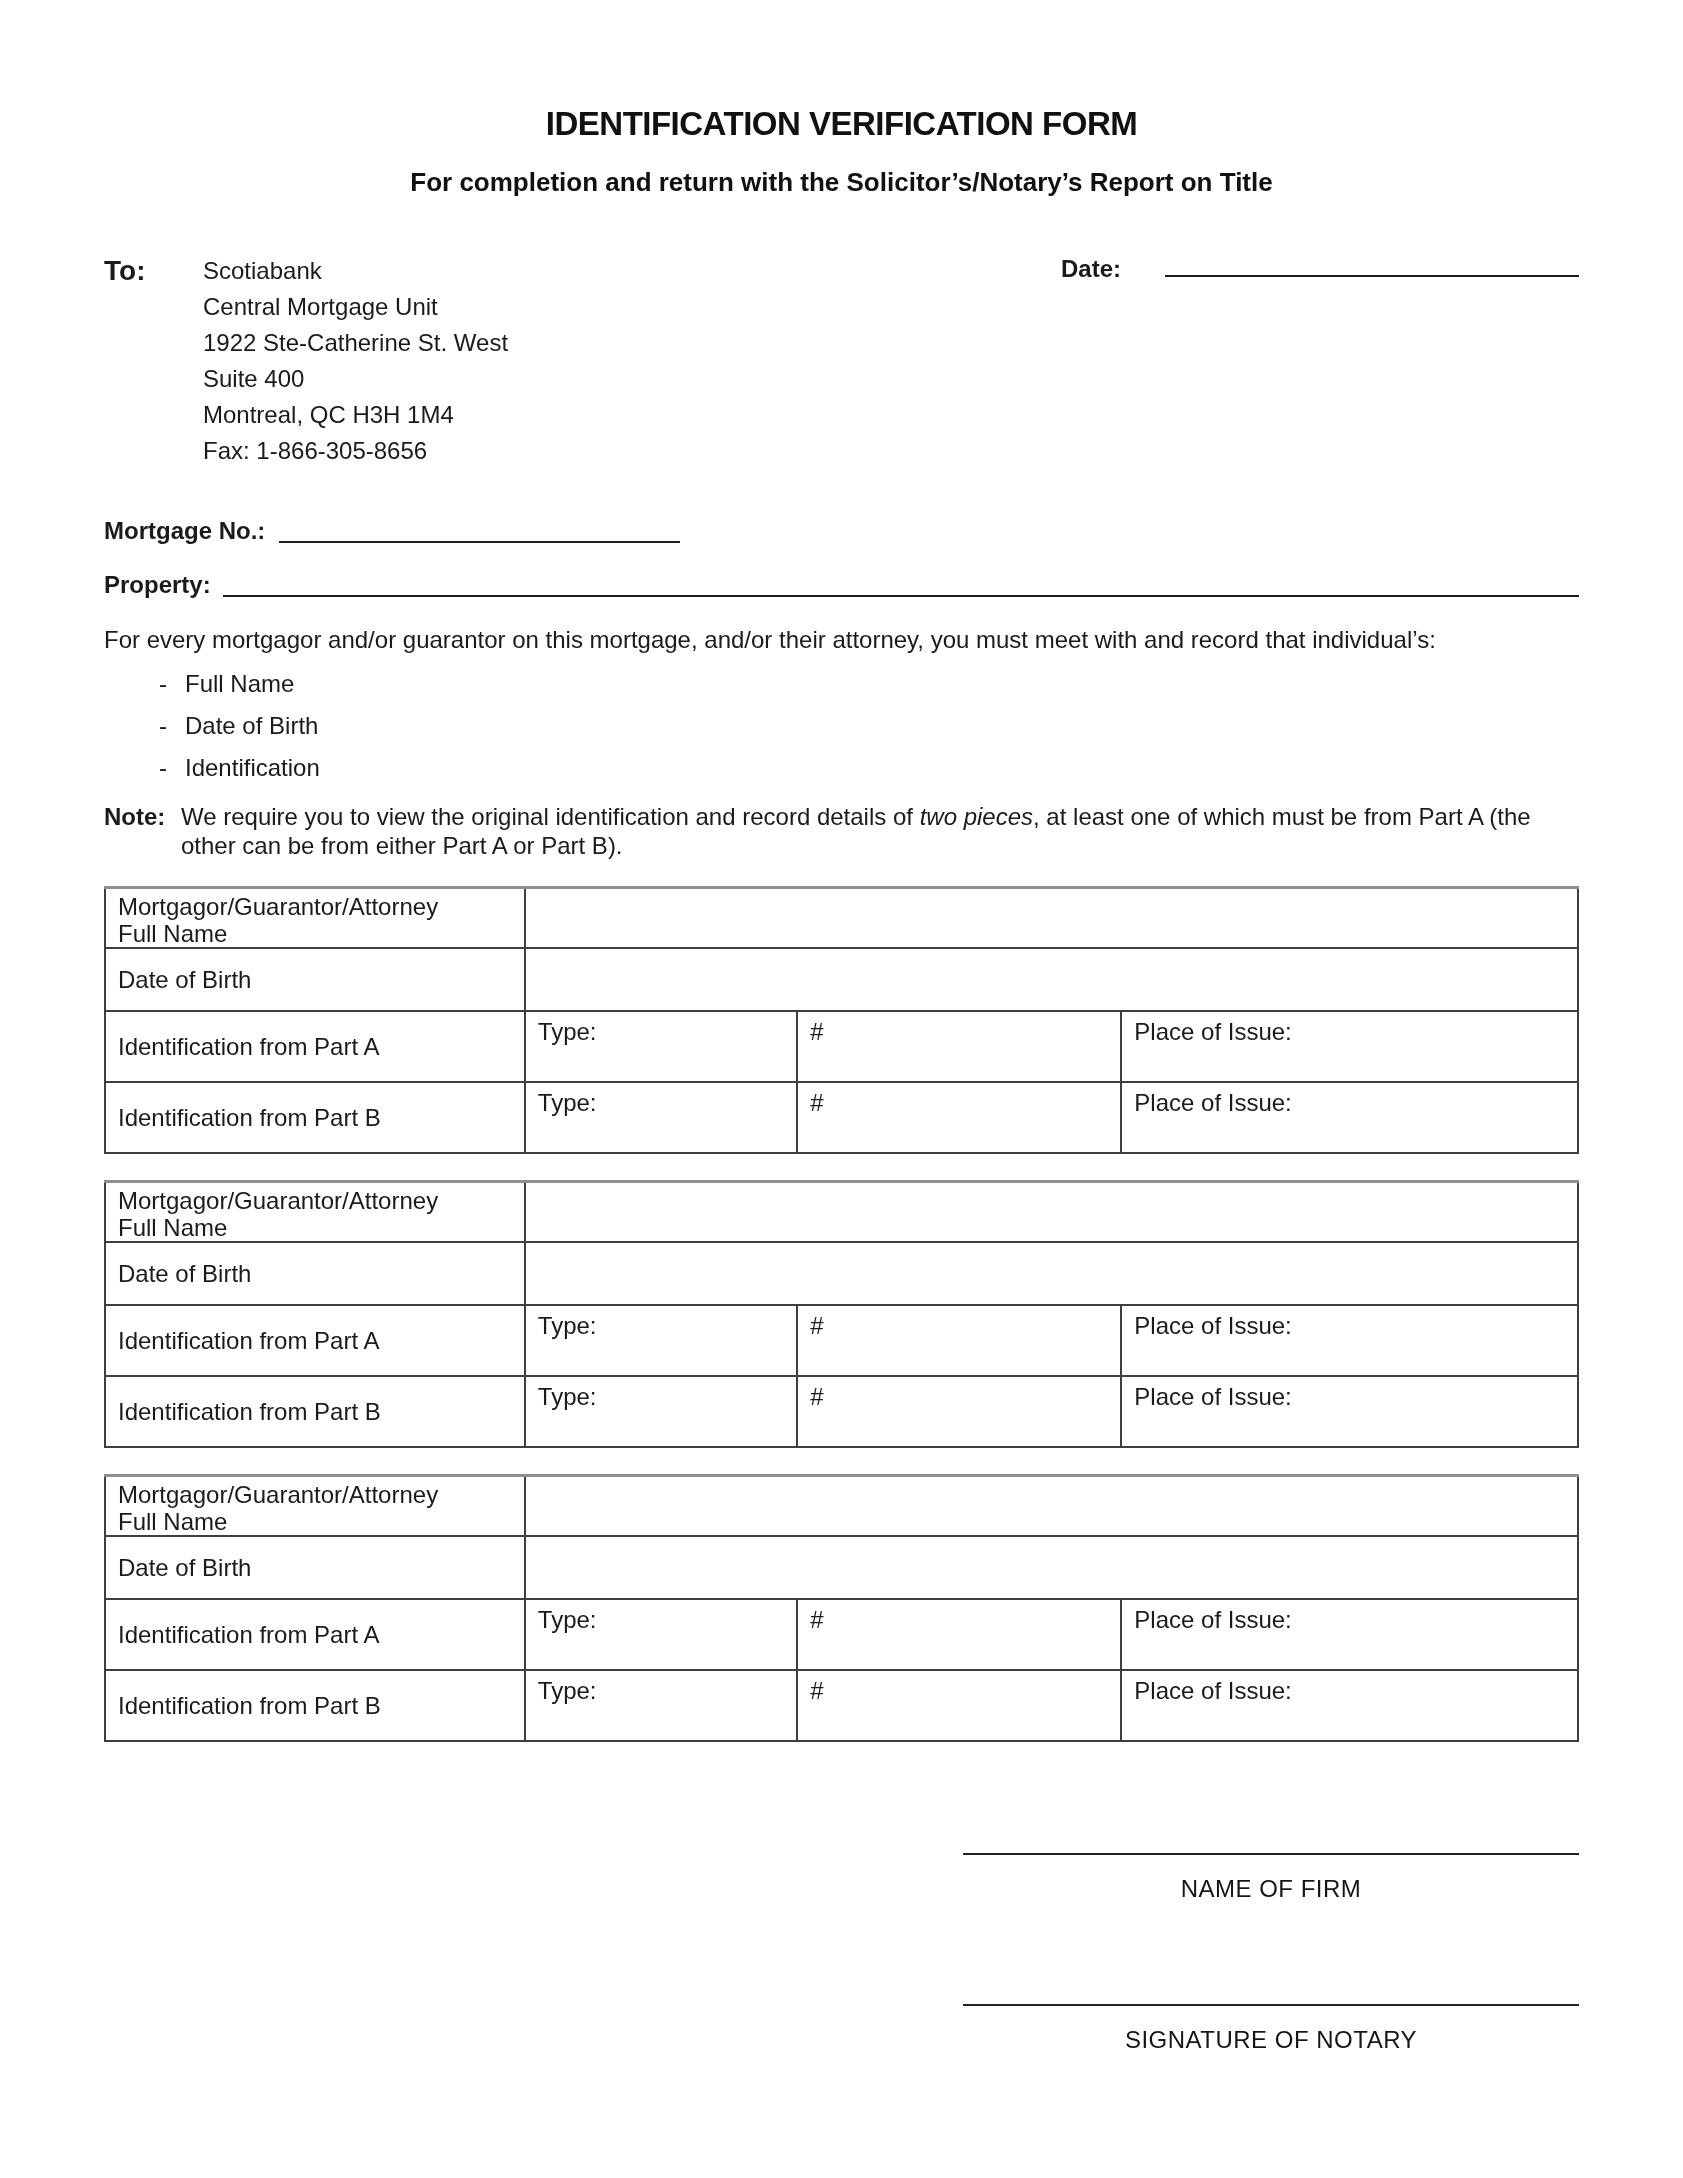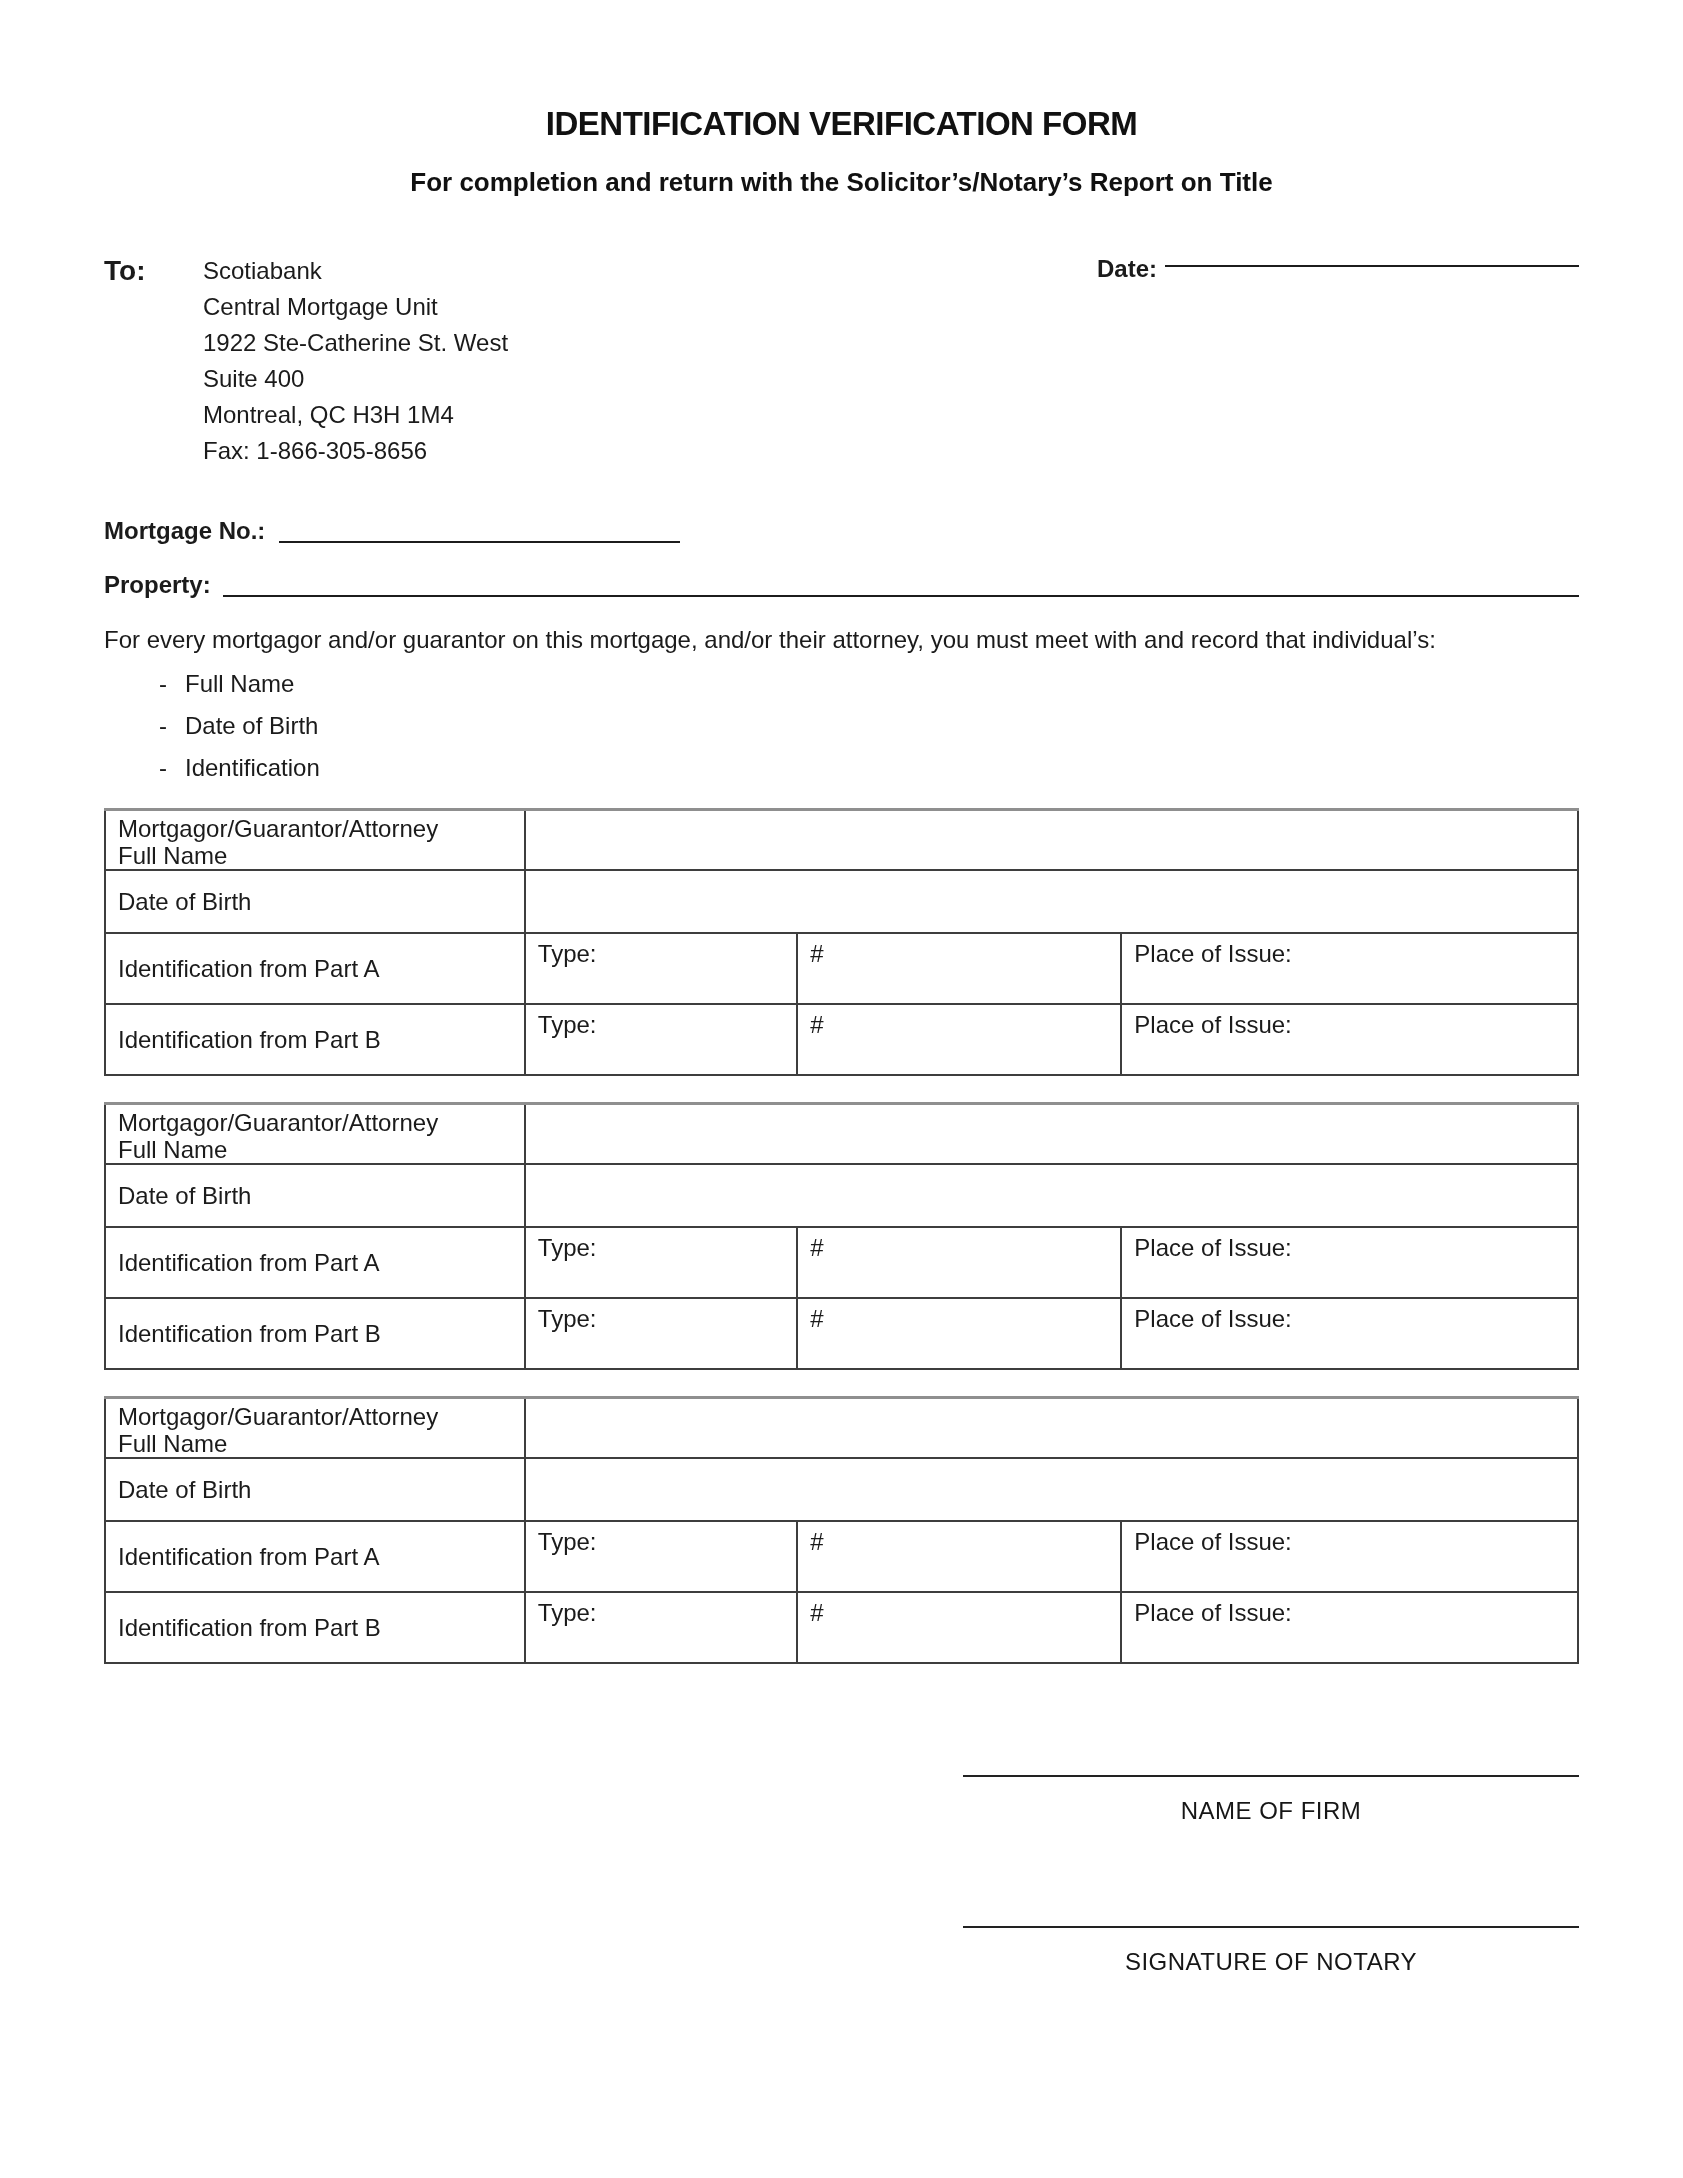--- a/index.html
+++ b/index.html
@@ -34,21 +34,21 @@
     margin-top: 55px;
     display: flex;
     justify-content: space-between;
     align-items: flex-start;
   }
   .to-block { display: flex; }
   .to-label { font-weight: bold; font-size: 28px; width: 99px; line-height: 36px; }
   .address { font-size: 24px; line-height: 36px; }
   .address-line { display: block; }
 
-  .date-block { display: flex; align-items: flex-start; padding-top: 2px; }
+  .date-block { display: flex; align-items: center; padding-top: 2px; gap: 36px; }
   .field-label { font-weight: bold; font-size: 24px; white-space: nowrap; }
   .fill-line {
     display: inline-block;
     border-bottom: 2px solid #1c1c1c;
     height: 8px;
     position: relative;
     top: 4px;
   }
   .date-line { width: 414px; margin-left: 8px; }
 
@@ -168,20 +168,24 @@
       <li class="req-item">
         <span class="req-dash">-</span>
         <span>Date of Birth</span>
       </li>
       <li class="req-item">
         <span class="req-dash">-</span>
         <span>Identification</span>
       </li>
     </ul>
 
+    <div class="note-row">
+      <div class="note-label">Note:</div>
+      <div class="note-text"><span>We require you to view the original identification and record details of </span><em>two pieces</em><span>, at least one of which must be from Part A (the other can be from either Part A or Part B).</span></div>
+    </div>
 
     <div class="tables-container">
       <table class="idtable">
         <colgroup>
           <col style="width:28.5%">
           <col style="width:18.5%">
           <col style="width:22%">
           <col style="width:31%">
         </colgroup>
         <tbody>

